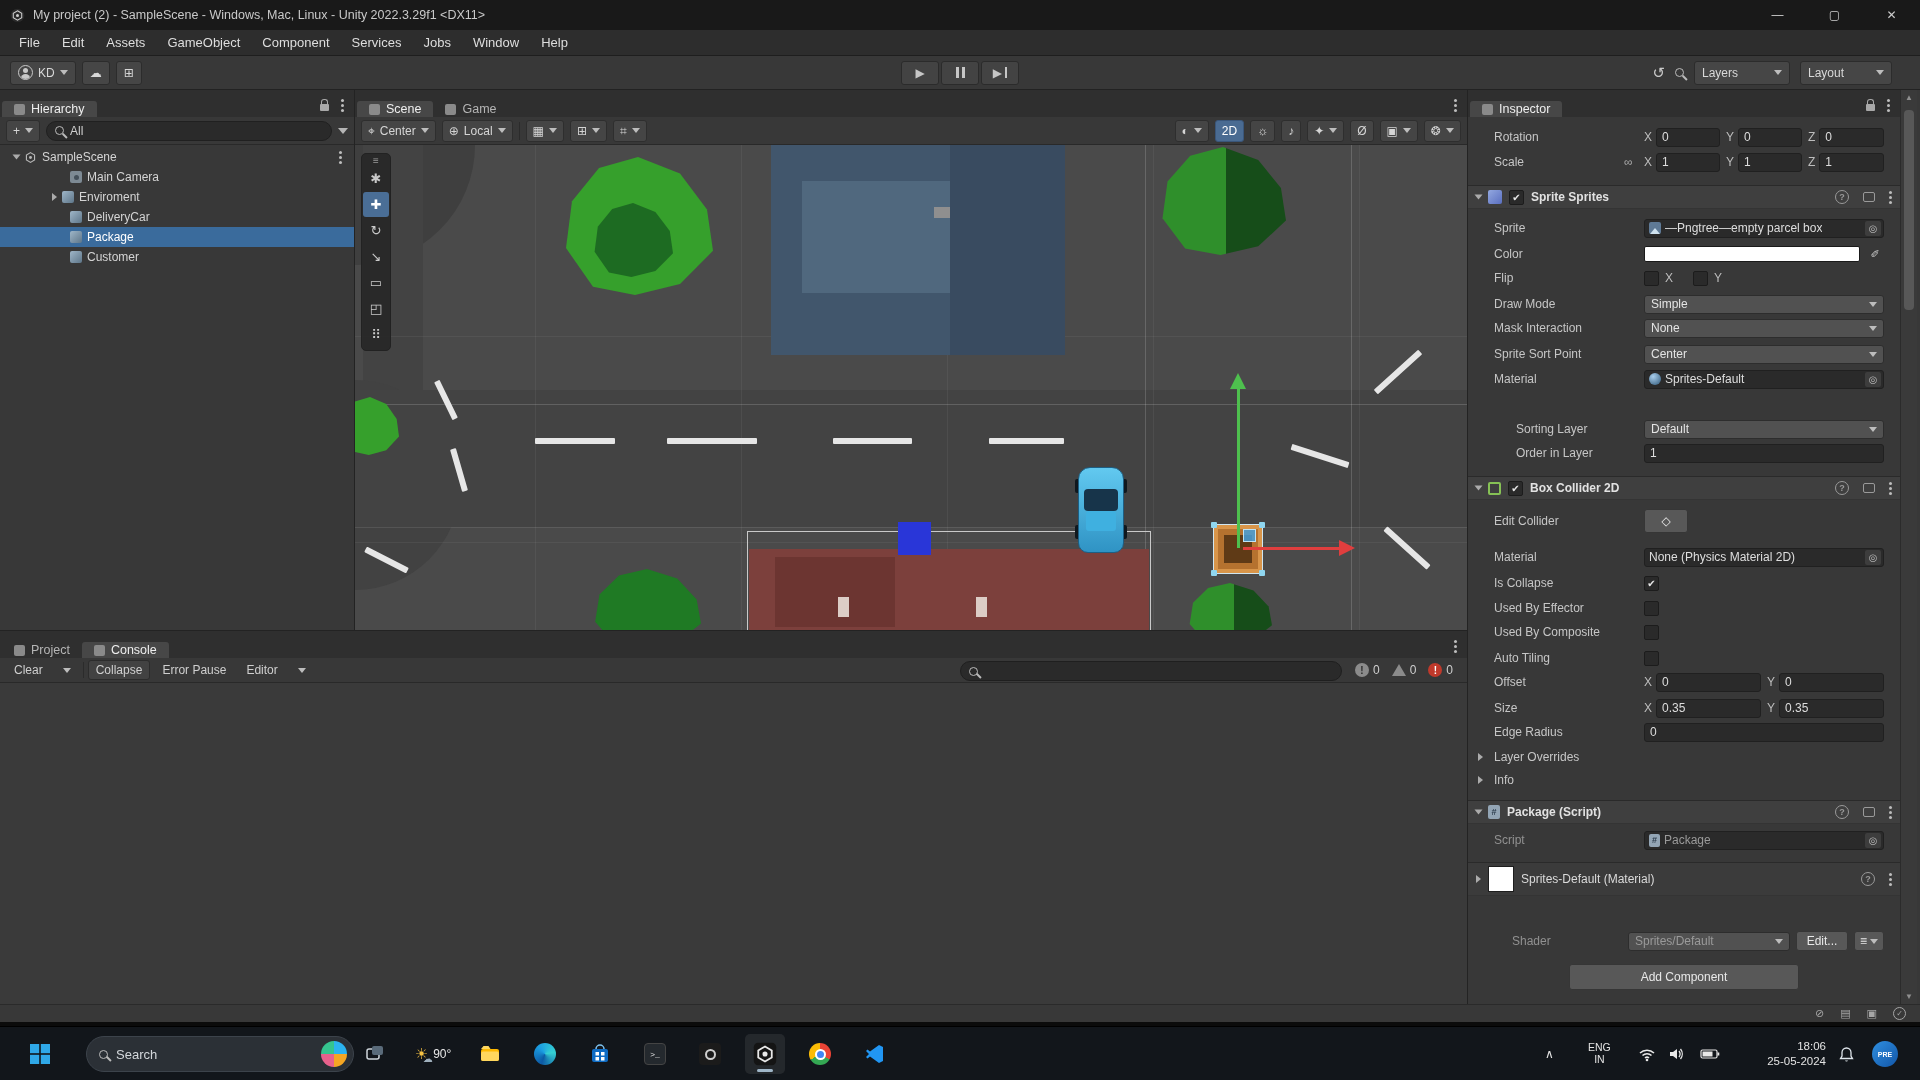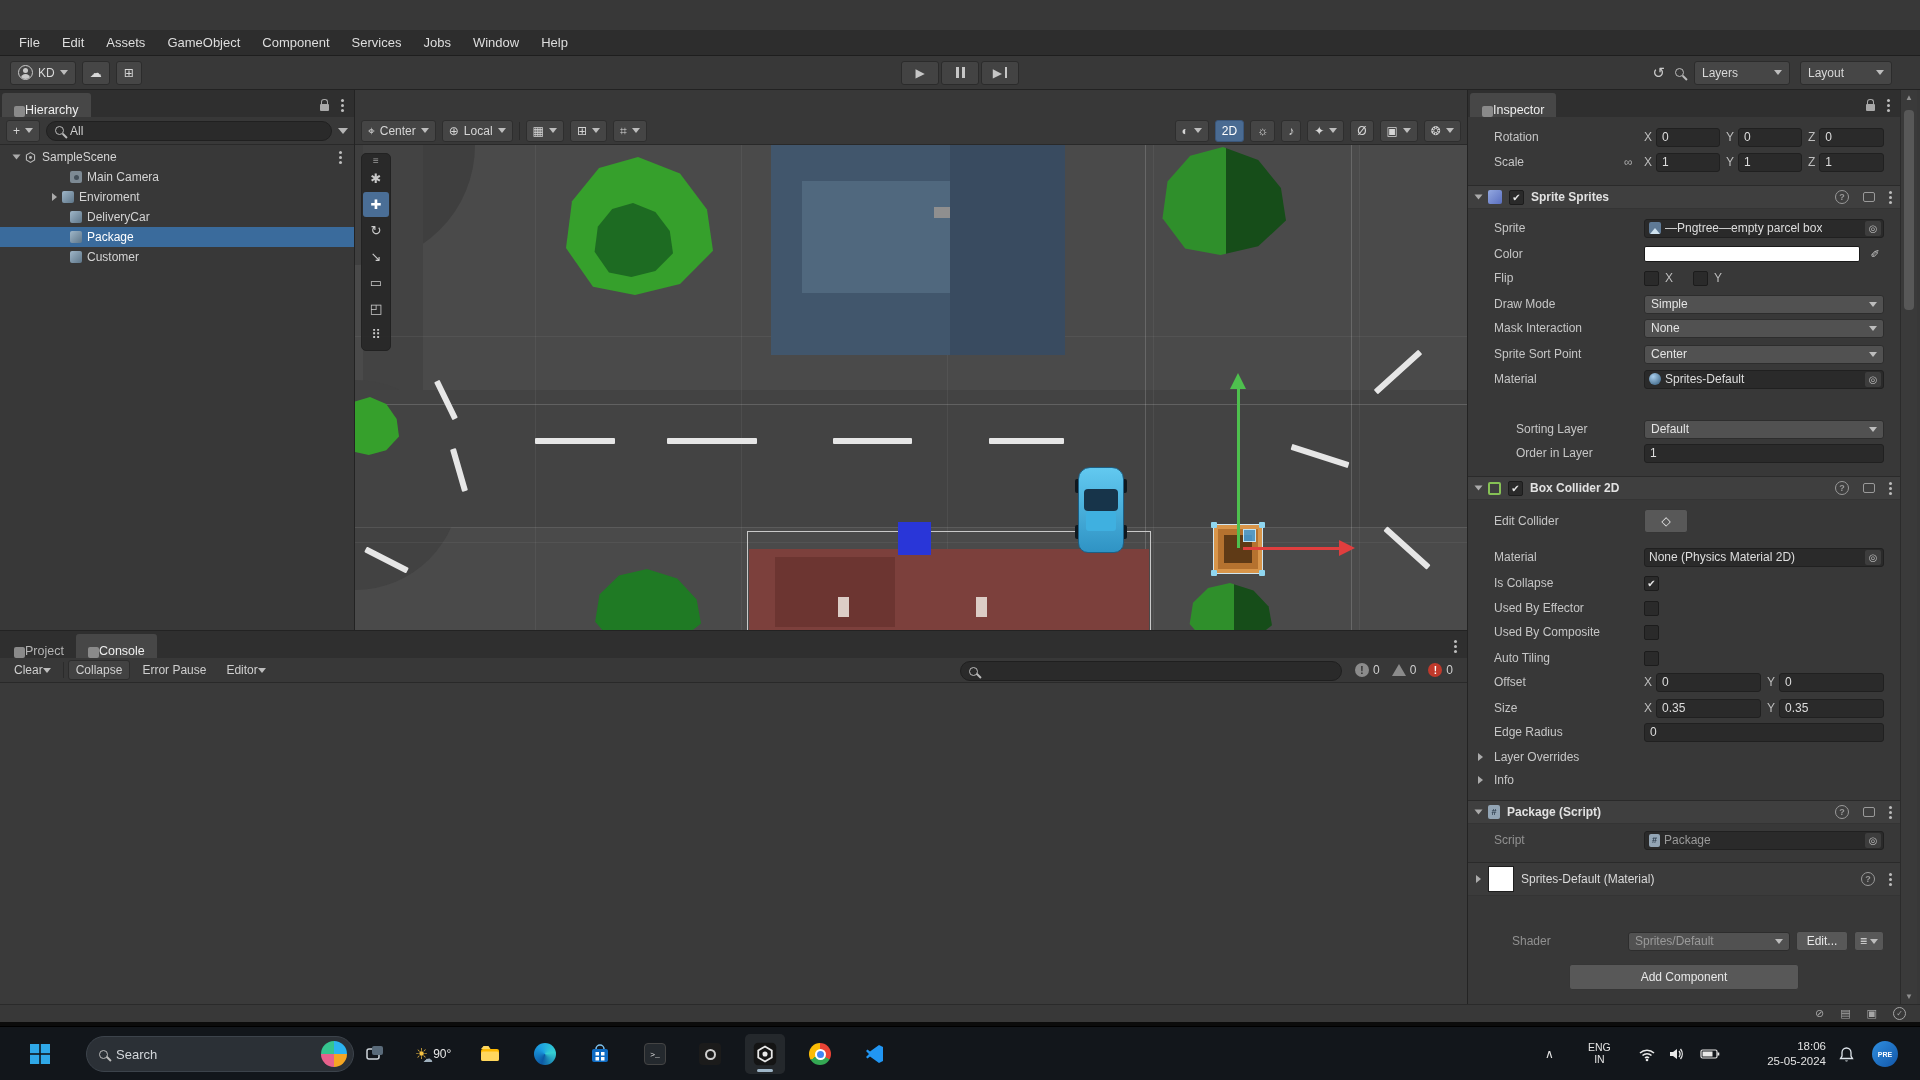--- a/index.html
+++ b/index.html
@@ -34,21 +34,21 @@
 .mag::after{content:"";position:absolute;width:6px;height:1.5px;background:#bbb;transform:rotate(45deg);right:-5px;bottom:-2px}
 .person{width:15px;height:15px;border:1.5px solid #c9c9c9;border-radius:50%;position:relative;overflow:hidden;display:inline-block}
 .person::before{content:"";position:absolute;width:5px;height:5px;border-radius:50%;background:#c9c9c9;left:3.5px;top:2px}
 .person::after{content:"";position:absolute;width:9px;height:8px;border-radius:50%;background:#c9c9c9;left:1.5px;top:8px}
 .lock{width:9px;height:7px;background:#a8a8a8;border-radius:1px;position:relative;display:inline-block;margin-top:5px}
 .lock::before{content:"";position:absolute;width:5px;height:5px;border:1.5px solid #a8a8a8;border-bottom:none;border-radius:3px 3px 0 0;left:0.5px;top:-5px}
 .funnel{width:0;height:0;border-left:5px solid transparent;border-right:5px solid transparent;border-top:6px solid #b5b5b5;display:inline-block}
 
 .panel{position:absolute;background:#383838}
 .tabbar{position:absolute;left:0;top:0;right:0;height:27px;background:#2f2f2f;display:flex;align-items:flex-end;padding-left:2px}
-.tab{height:24px;display:flex;align-items:flex-end;gap:0;padding:0 12px;font-size:12.5px;color:#b5b5b5}
+.tab{height:16px;display:flex;align-items:center;gap:6px;padding:0 12px;font-size:12.5px;color:#b5b5b5}
 .tab.active{background:#474747;color:#eee;border-radius:3px 3px 0 0}
 .tabico{width:11px;height:11px;background:#8a8a8a;border-radius:2px;display:inline-block;flex:none}
 .tabbar-right{margin-left:auto;display:flex;align-items:center;gap:12px;padding-right:10px;height:24px}
 .ptoolbar{position:absolute;left:0;top:27px;right:0;height:28px;background:#383838;border-bottom:1px solid #292929;display:flex;align-items:center;padding:0 6px;gap:6px}
 
 .ddl{height:19px;background:#515151;border:1px solid #2d2d2d;border-radius:3px;display:flex;align-items:center;padding:0 6px;gap:5px;color:#e4e4e4;flex:1;min-width:0}
 .ddl .caret{margin-left:auto}
 .tfield{height:19px;background:#2a2a2a;border:1px solid #202020;border-radius:3px;display:flex;align-items:center;padding:0 5px;color:#dedede;flex:1;min-width:0}
 .objfield{height:19px;background:#2a2a2a;border:1px solid #202020;border-radius:3px;display:flex;align-items:center;padding:0 2px 0 4px;gap:4px;color:#dedede;flex:1;min-width:0;overflow:hidden;white-space:nowrap}
 .objfield .picker{margin-left:auto;width:16px;height:15px;background:#3d3d3d;border-radius:2px;display:flex;align-items:center;justify-content:center;font-size:10px;color:#bbb;flex:none}
@@ -95,21 +95,21 @@
 .swatchbig{width:26px;height:26px;background:#fff;border:1px solid #1e1e1e}
 .btn{background:#585858;border:1px solid #363636;border-radius:3px;color:#e8e8e8;display:flex;align-items:center;justify-content:center}
 .colorfield{flex:1;height:16px;background:#fff;border:1px solid #1a1a1a;border-radius:2px}
 .eyedrop{width:18px;height:18px;display:flex;align-items:center;justify-content:center;color:#c5c5c5;font-size:11px}
 
 .vscroll{position:absolute;left:1900px;top:90px;width:17px;height:914px;background:#3a3a3a;border-left:1px solid #2b2b2b}
 .vthumb{position:absolute;left:3px;right:3px;top:20px;height:200px;background:#585858;border-radius:4px}
 .varrow{position:absolute;left:0;width:100%;text-align:center;color:#8f8f8f;font-size:8px}
 
 #console{left:0;top:630px;width:1467px;height:374px;border-top:1px solid #232323}
-.cbtn{height:20px;display:flex;align-items:center;gap:0;padding:0 7px;color:#cfcfcf;background:#424242;border:1px solid #2c2c2c;border-radius:3px}
+.cbtn{height:20px;display:flex;align-items:center;gap:20px;padding:0 7px;color:#cfcfcf;background:#424242;border:1px solid #2c2c2c;border-radius:3px}
 .csearch{position:absolute;left:960px;top:3px;width:382px;height:20px;background:#2a2a2a;border:1px solid #1f1f1f;border-radius:10px;display:flex;align-items:center;gap:6px;padding:0 8px;color:#9a9a9a}
 .badge{display:flex;align-items:center;gap:4px;color:#cfcfcf}
 .bico{width:14px;height:14px;border-radius:50%;background:#8b8b8b;color:#2b2b2b;font-size:10px;font-weight:bold;display:flex;align-items:center;justify-content:center}
 .bico.warn{background:transparent;width:0;height:0;border-left:7px solid transparent;border-right:7px solid transparent;border-bottom:12px solid #8b8b8b;border-radius:0}
 .bico.err{background:#c0392b;color:#fff}
 .ccontent{position:absolute;left:0;top:52px;right:0;bottom:0;background:#3a3a3a}
 
 .statusbar{position:absolute;left:0;top:1004px;width:100%;height:18px;background:#383838;border-top:1px solid #2a2a2a;display:flex;align-items:center}
 .stat-icons{margin-left:auto;display:flex;align-items:center;gap:16px;margin-right:14px;color:#a5a5a5;font-size:11px}
 .okcirc{width:13px;height:13px;border-radius:50%;border:1.5px solid #a5a5a5;display:flex;align-items:center;justify-content:center;font-size:8px}
@@ -138,20 +138,35 @@
 .pkg .inner{position:absolute;left:10px;top:10px;right:10px;bottom:10px;background:#5f3a16}
 .pkg .cdot{position:absolute;width:6px;height:6px;background:#8fd6ef;border-radius:1px}
 .gz-line{position:absolute;background:#4ec04e}
 .gz-head{position:absolute;width:0;height:0}
 </style>
 </head>
 <body>
 
 <div id="root">
 
+  <div class="titlebar">
+    <div class="tb-left">
+      <svg width="15" height="15" viewBox="0 0 16 16">
+          <circle cx="8" cy="8" r="7.3" fill="#2a2a2a"></circle>
+          <polygon points="8,3 12.5,5.6 12.5,10.4 8,13 3.5,10.4 3.5,5.6" fill="none" stroke="#cfcfcf" stroke-width="1.1"></polygon>
+          <circle cx="8" cy="8" r="1.6" fill="#cfcfcf"></circle>
+        </svg>
+      <span>My project (2) - SampleScene - Windows, Mac, Linux - Unity 2022.3.29f1 &lt;DX11&gt;</span>
+    </div>
+    <div class="capbtns">
+      <span class="capbtn">—</span>
+      <span class="capbtn">▢</span>
+      <span class="capbtn">✕</span>
+    </div>
+  </div>
 
   <div class="menubar">
     <span class="menuitem">File</span>
     <span class="menuitem">Edit</span>
     <span class="menuitem">Assets</span>
     <span class="menuitem">GameObject</span>
     <span class="menuitem">Component</span>
     <span class="menuitem">Services</span>
     <span class="menuitem">Jobs</span>
     <span class="menuitem">Window</span>
@@ -250,20 +265,33 @@
       <span class="objico"></span>
       <span>Package</span>
     </div>
     <div class="hrow" style="top:157px;padding-left:70px">
       <span class="objico"></span>
       <span>Customer</span>
     </div>
   </div>
 
   <div id="sceneview" class="panel">
+    <div class="tabbar">
+      <div class="tab active">
+        <span class="tabico"></span>
+        <span>Scene</span>
+      </div>
+      <div class="tab">
+        <span class="tabico"></span>
+        <span>Game</span>
+      </div>
+      <div class="tabbar-right">
+        <span class="kebab"></span>
+      </div>
+    </div>
     <div class="ptoolbar">
       <div class="scbtn">
         <span>⌖</span>
         <span>Center</span>
         <span class="caret"></span>
       </div>
       <div class="scbtn">
         <span>⊕</span>
         <span>Local</span>
         <span class="caret"></span>

